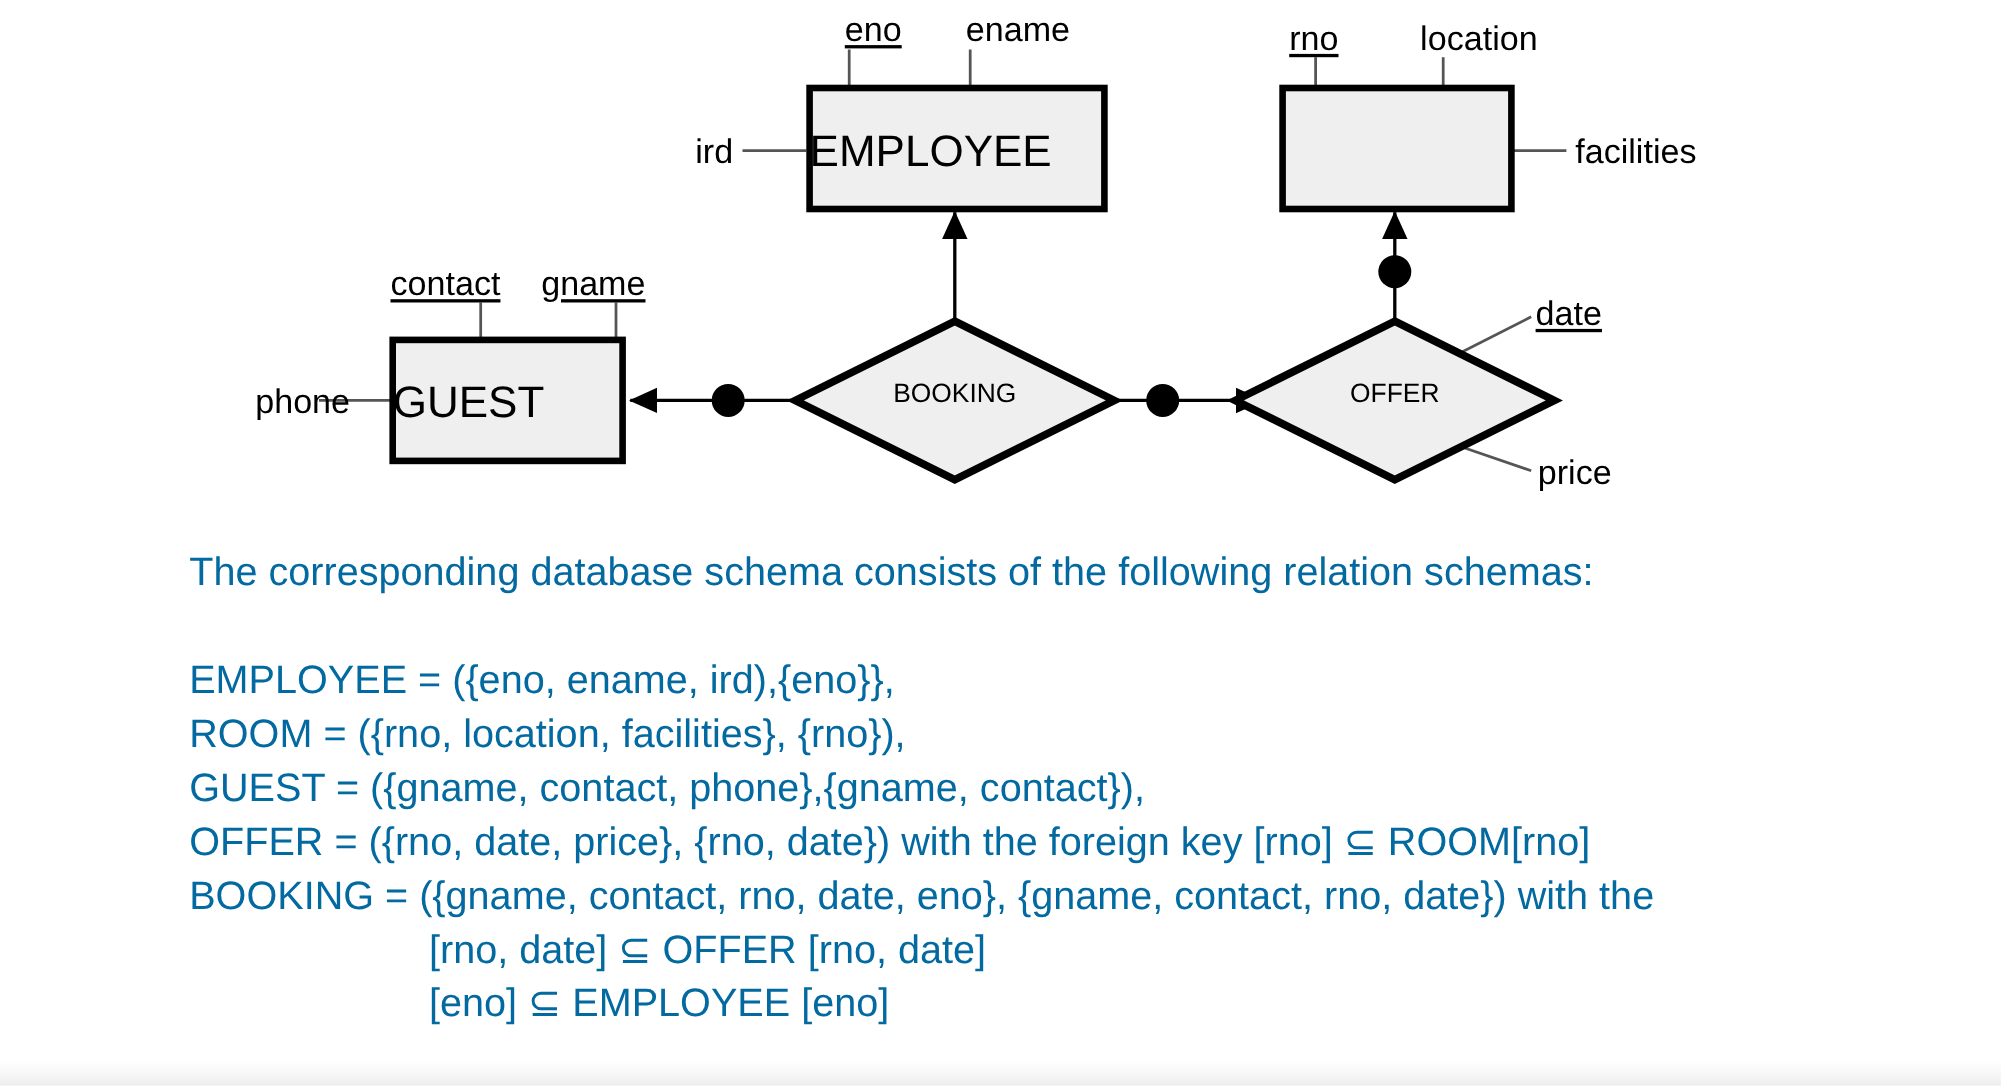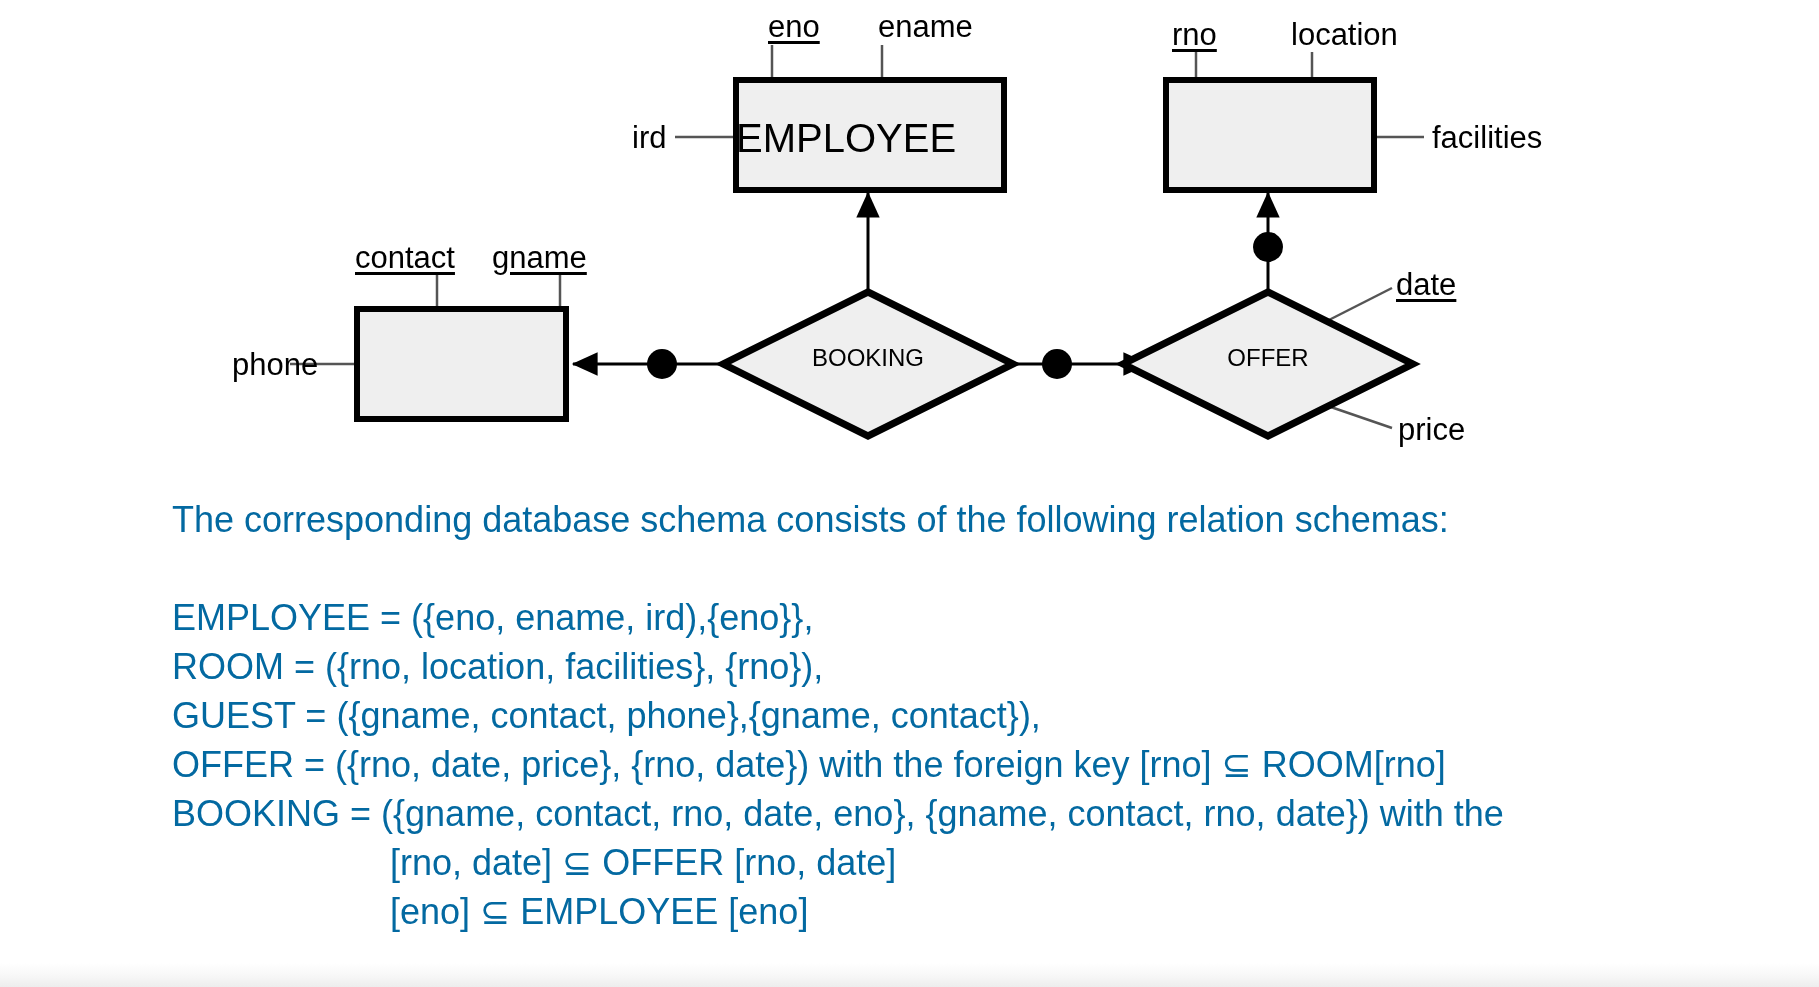--- a/index.html
+++ b/index.html
@@ -138,20 +138,21 @@
       <rect x="1166" y="80" width="208" height="110" fill="#efefef" stroke="#000" stroke-width="6"></rect>
       <rect x="357" y="309" width="209" height="110" fill="#efefef" stroke="#000" stroke-width="6"></rect>
 
       <polygon points="868,292 1013,364 868,436 723,364" fill="#efefef" stroke="#000" stroke-width="7"></polygon>
       <polygon points="1268,292 1413,364 1268,436 1123,364" fill="#efefef" stroke="#000" stroke-width="7"></polygon>
     </svg>
 
     <div class="entity-name" style="left:736px; top:118px; width:268px;">EMPLOYEE</div>
 
 
+    <div class="entity-name" style="left:357px; top:346px; width:209px;">GUEST</div>
 
     <div class="rel-name" style="left:723px; top:346px; width:290px;">BOOKING</div>
 
     <div class="rel-name" style="left:1123px; top:346px; width:290px;">OFFER</div>
 
     <div class="lbl key" style="left:768px; top:11px;">eno</div>
 
     <div class="lbl" style="left:863px; top:11px;margin-left:15px;">ename</div>
 
     <div class="lbl" style="left:632px; top:122px;">ird</div>

